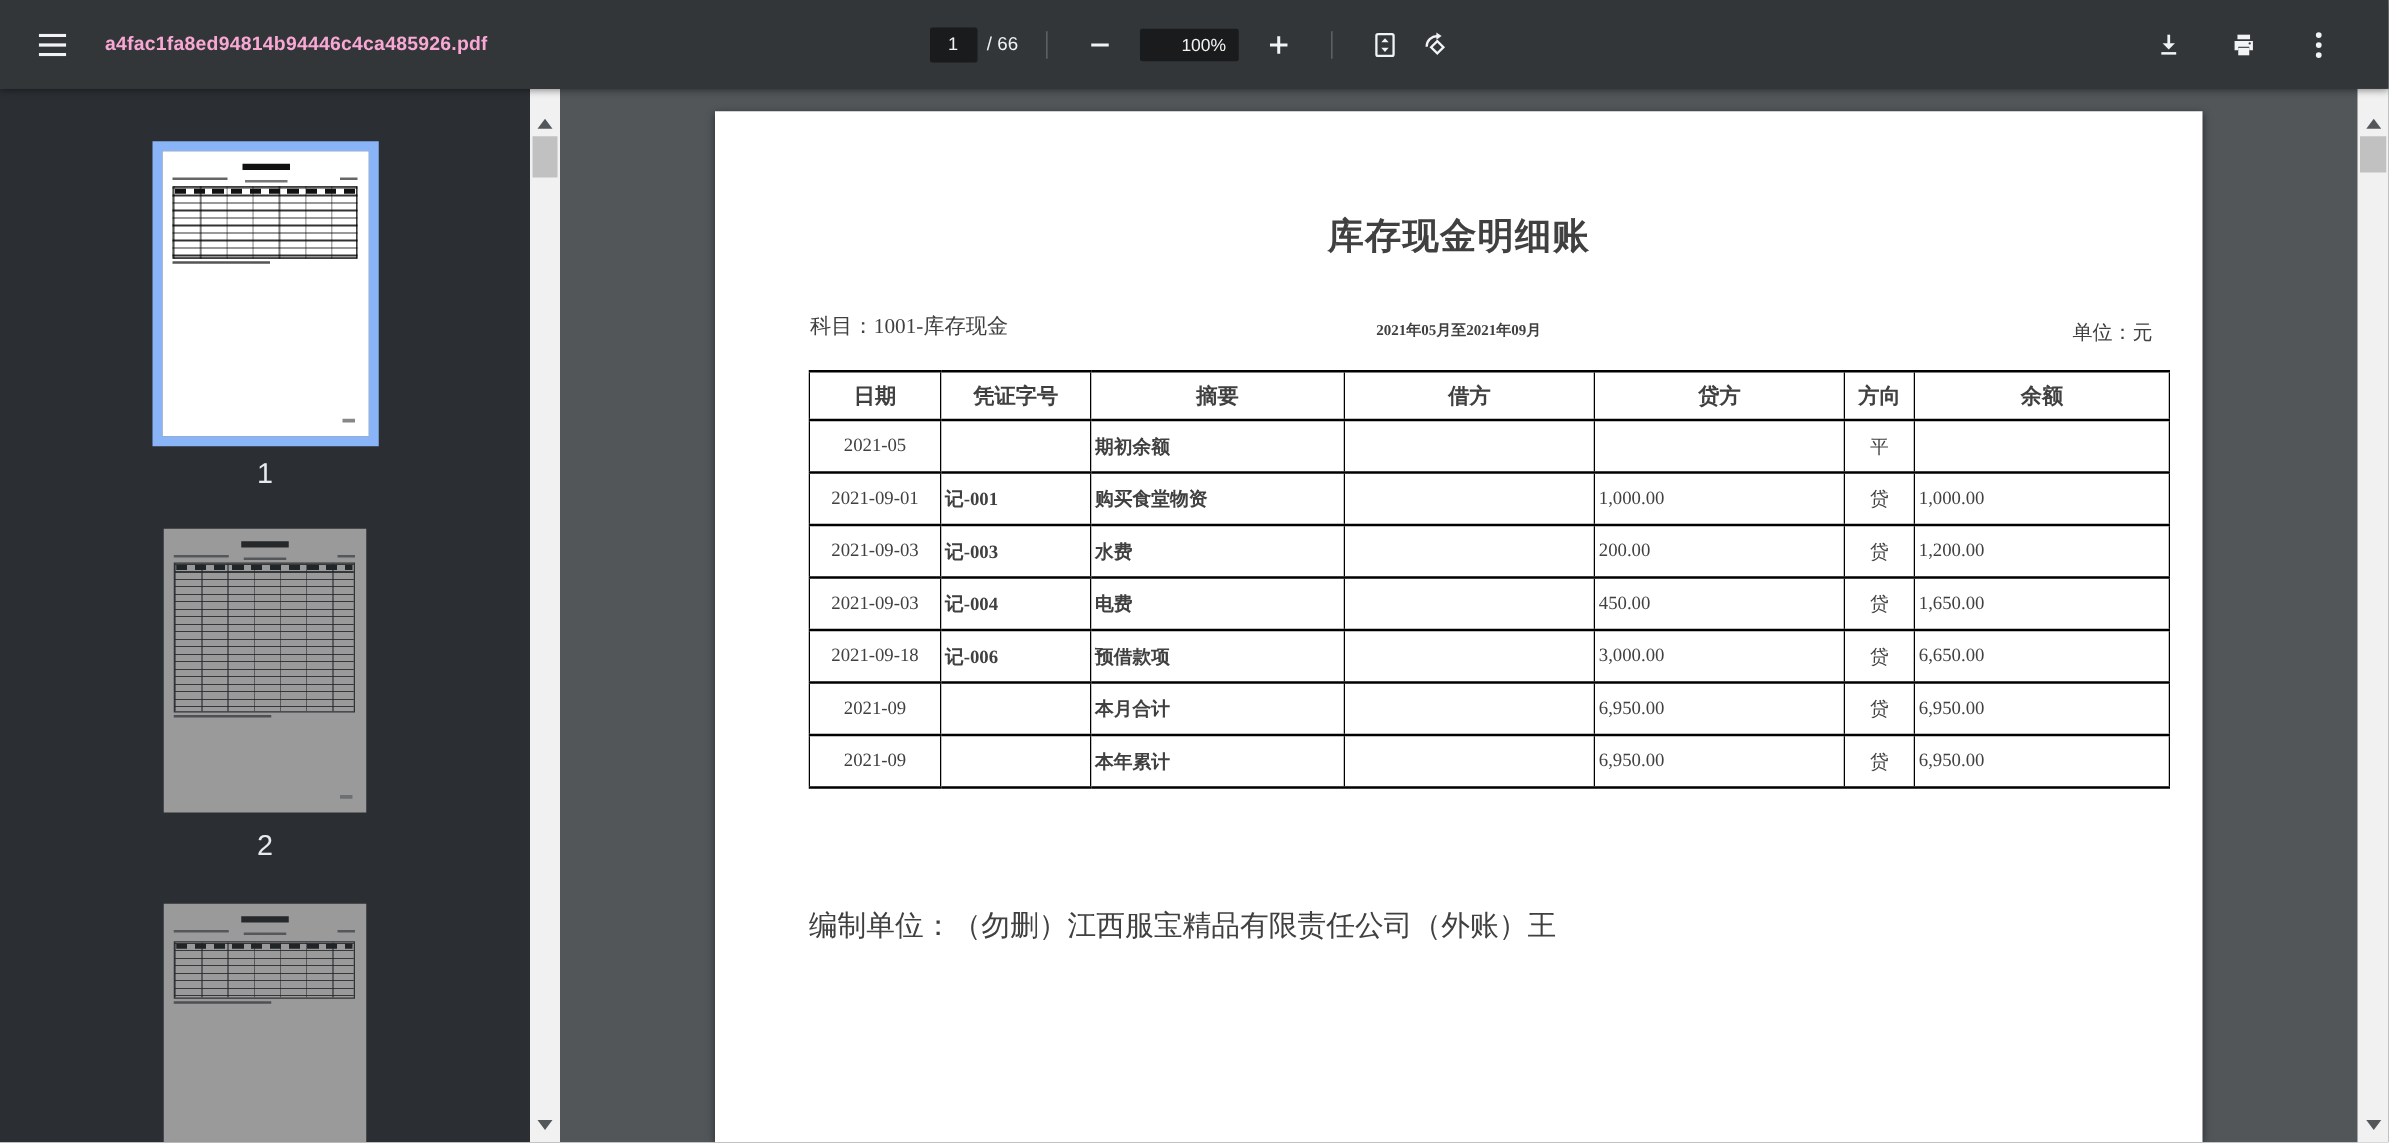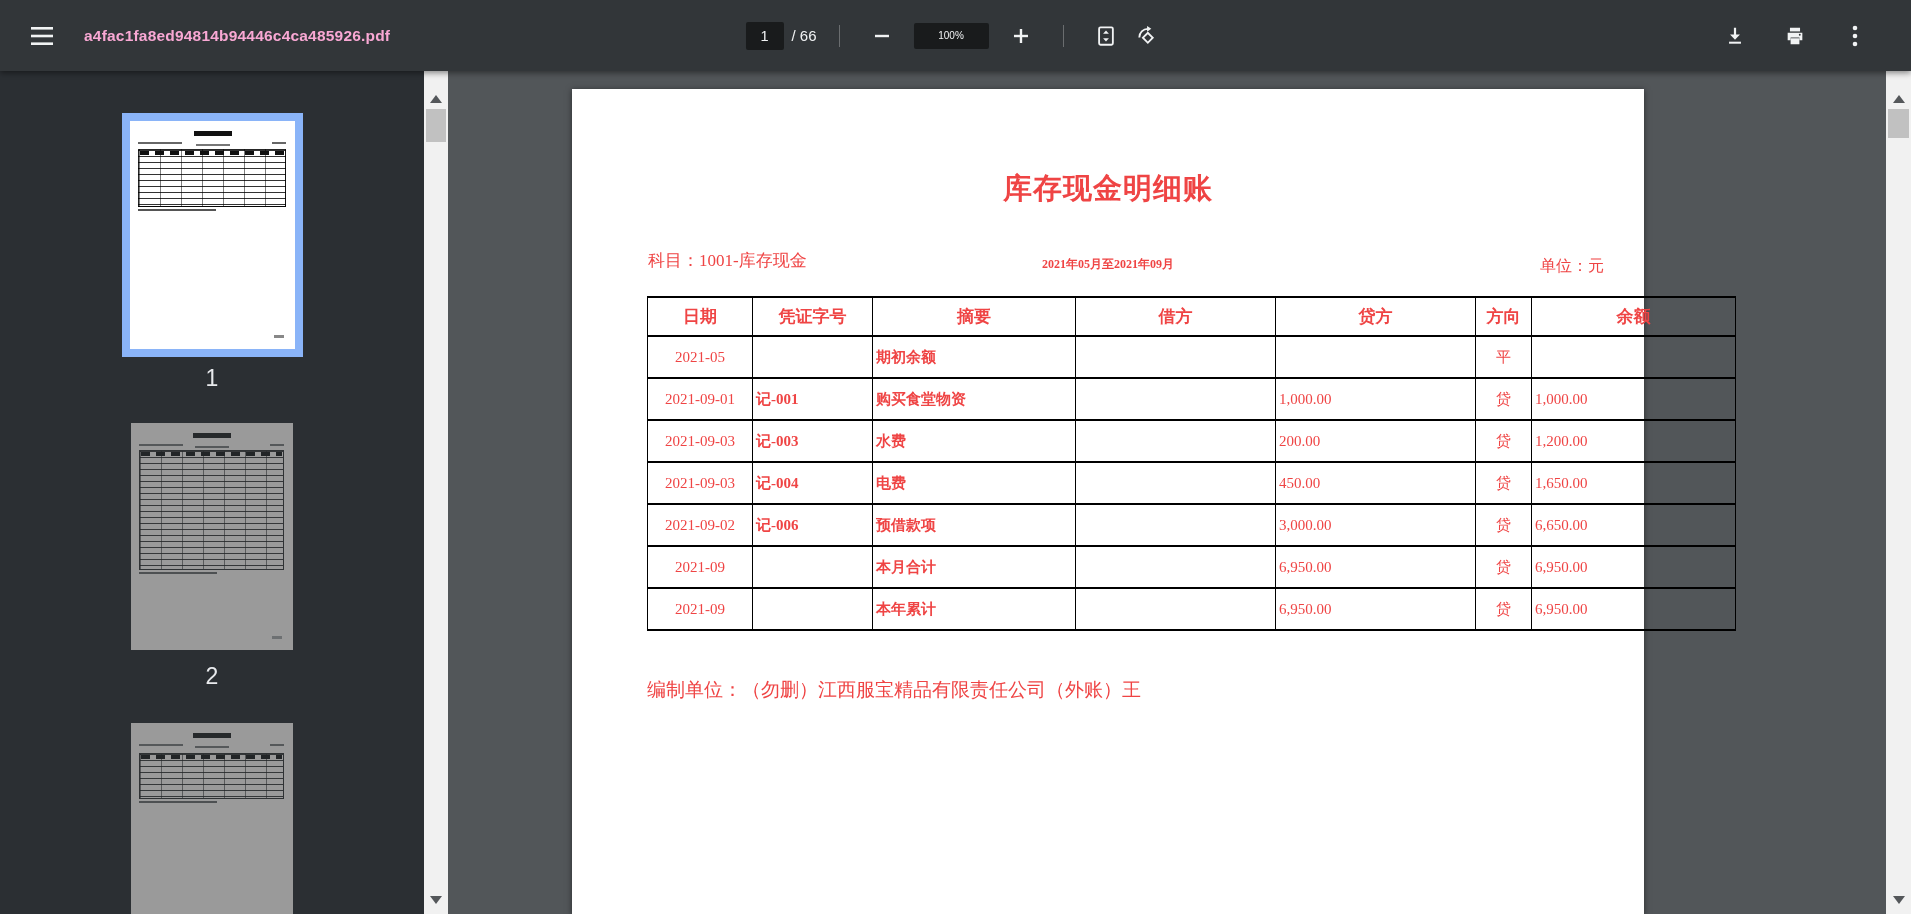--- a/index.html
+++ b/index.html
@@ -13,22 +13,22 @@
           background:none;border:none;cursor:pointer;padding:0;flex:none;}
   .menu-btn{margin-left:22px;}
   .filename{color:#f9a8d4;font-size:15.5px;font-weight:700;margin-left:22px;letter-spacing:.2px;
             white-space:nowrap;overflow:hidden;max-width:520px;}
   .tb-center{position:absolute;left:50%;top:0;height:71px;transform:translateX(-50%);
              display:flex;align-items:center;white-space:nowrap;}
   .page-input{width:34px;height:26px;background:rgba(0,0,0,.5);border:none;border-radius:2px;
               color:#f1f3f4;font-size:14.5px;text-align:center;font-family:"Liberation Sans",sans-serif;}
   .page-total{color:#f1f3f4;font-size:15px;margin-left:8px;}
   .tb-sep{width:1px;height:22px;background:rgba(255,255,255,.28);margin:0 22px;flex:none;}
-  .zoom-box{width:75px;height:26px;background:rgba(0,0,0,.5);border-radius:2px;color:#f1f3f4;
-            font-size:10px;display:flex;align-items:center;justify-content:center;margin:0 12px;cursor:pointer;}
+  .zoom-box{width:55px;height:26px;background:rgba(0,0,0,.5);border-radius:2px;color:#f1f3f4;
+            font-size:14px;display:flex;align-items:center;justify-content:center;margin:0 12px;cursor:pointer;padding-left:24px;}
   .tb-right{margin-left:auto;display:flex;align-items:center;margin-right:36px;gap:20px;}
 
   
   .sidebar{position:absolute;top:71px;left:0;width:448px;bottom:0;background:#2b2f33;overflow:hidden;}
   .thumb{position:absolute;cursor:pointer;}
   .thumb-page{background:#fff;position:relative;overflow:hidden;}
   .thumb.selected{border:8px solid #8ab4f8;}
   .thumb-page.gray{background:#9a9a9a;}
   .page-label{position:absolute;width:424px;text-align:center;color:#e8eaed;
               font-size:23px;font-weight:500;}
@@ -60,38 +60,38 @@
   .sb-sidebar{right:0;}
   .sb-main{position:absolute;right:0;top:71px;bottom:0;width:25px;background:#f1f1f1;z-index:20;}
   .sb-arrow{position:absolute;left:50%;transform:translateX(-50%);width:0;height:0;
             border-left:6px solid transparent;border-right:6px solid transparent;cursor:pointer;}
   .sb-up{top:24px;border-bottom:8px solid #54575a;}
   .sb-down{bottom:10px;border-top:8px solid #54575a;}
   .sb-thumb{position:absolute;left:2px;right:2px;background:#c1c1c1;cursor:pointer;}
 
   
   .main{position:absolute;left:448px;top:71px;right:25px;bottom:0;background:#525659;overflow:hidden;}
-  .pdf-page{position:absolute;left:124px;top:18px;width:1072px;height:calc(100% - 18px);
+  .pdf-page{position:absolute;left:124px;top:18px;width:1190px;height:calc(100% - 18px);
             background:#fff;box-shadow:0 1px 6px rgba(0,0,0,.5);
-            font-family:"Liberation Serif","DejaVu Serif",serif;color:#ef4444;}
+            font-family:"Liberation Serif","DejaVu Serif",serif;color:#404040;}
   .doc-title{position:absolute;top:80px;left:0;width:100%;text-align:center;
              font-size:29px;font-weight:700;letter-spacing:1px;}
   .doc-subject{position:absolute;top:160px;left:76px;font-size:17px;}
   .doc-period{position:absolute;top:167px;left:0;width:100%;text-align:center;font-size:12px;font-weight:bold;}
   .doc-unit{position:absolute;top:167px;right:40px;font-size:16px;margin-left:24px;}
   .ledger{position:absolute;left:75px;top:207px;width:1088px;border-collapse:collapse;table-layout:fixed;}
   .ledger th,.ledger td{border-left:1px solid #000;border-right:1px solid #000;
                         border-top:2px solid #000;border-bottom:2px solid #000;
                         padding:0 3px;overflow:hidden;white-space:nowrap;}
   .ledger th{height:37px;font-size:17px;font-weight:700;text-align:center;}
   .ledger td{height:40px;font-size:15px;}
   .al-center{text-align:center;}
   .al-left{text-align:left;padding-left:5px;font-weight:bold;}
   .al-right{padding-right:3px;}
-  .doc-footer{position:absolute;left:75px;top:588px;font-size:19px;}
+  .doc-footer{position:absolute;left:75px;top:636px;font-size:23px;}
   svg{display:block;}
 </style>
 </head>
 <body>
 
 <div class="app">
 
   <div class="toolbar">
     <button class="tb-btn menu-btn">
       <span>
@@ -292,21 +292,21 @@
             <tr>
               <td class="al-center">2021-09-03</td>
               <td class="al-left">记-004</td>
               <td class="al-left">电费</td>
               <td class="al-right"></td>
               <td class="al-right">450.00</td>
               <td class="al-center">贷</td>
               <td class="al-right">1,650.00</td>
             </tr>
             <tr>
-              <td class="al-center">2021-09-02</td>
+              <td class="al-center">2021-09-18</td>
               <td class="al-left">记-006</td>
               <td class="al-left">预借款项</td>
               <td class="al-right"></td>
               <td class="al-right">3,000.00</td>
               <td class="al-center">贷</td>
               <td class="al-right">6,650.00</td>
             </tr>
             <tr>
               <td class="al-center">2021-09</td>
               <td class="al-left"></td>

